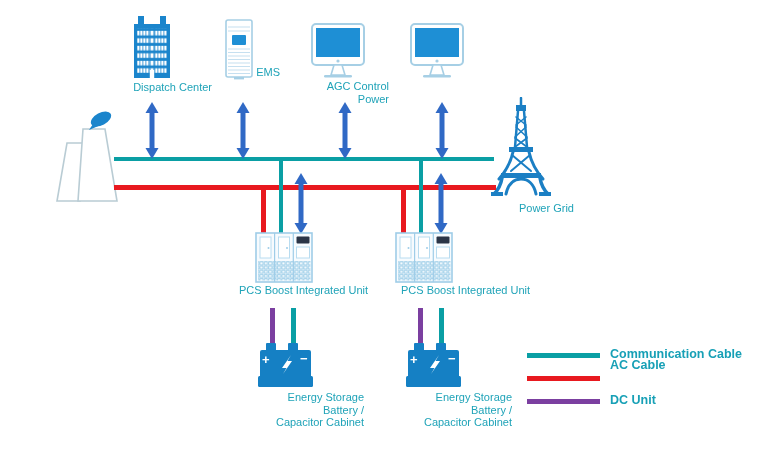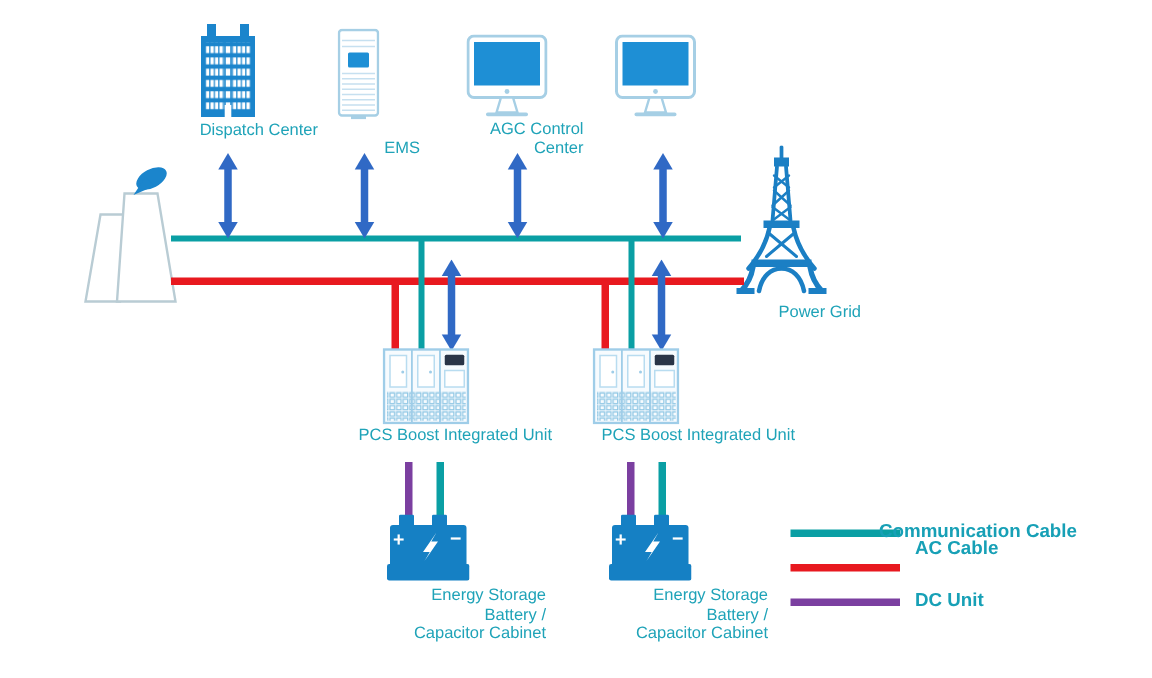--- a/index.html
+++ b/index.html
@@ -59,34 +59,34 @@
 
   <div class="abs" style="left:225px;top:19px">
     <svg width="28" height="61" viewBox="0 0 28 61">
       <rect x="1" y="1" width="26" height="57" rx="2" fill="#ffffff" stroke="#a6cfe5" stroke-width="1.6"></rect>
       <path d="M3 8H25 M3 12H25" stroke="#c6e0f0" stroke-width="1.1"></path>
       <rect x="7" y="16" width="14" height="10" rx="1" fill="#1e8fd5"></rect>
       <path d="M3 30H25 M3 33.5H25 M3 37H25 M3 40.5H25 M3 44H25 M3 47.5H25 M3 51H25 M3 54.5H25" stroke="#c6e0f0" stroke-width="1.1"></path>
       <rect x="9" y="58" width="10" height="2.4" fill="#a6cfe5"></rect>
     </svg>
   </div>
-  <div class="label" style="left:200px;top:93px;width:80px">EMS</div>
+  <div class="label" style="left:200px;top:66px;width:80px">EMS</div>
 
   <div class="abs" style="left:311px;top:23px">
     <svg width="54" height="55" viewBox="0 0 54 55">
       <rect x="1" y="1" width="52" height="41" rx="4" fill="#ffffff" stroke="#a6cfe5" stroke-width="2"></rect>
       <rect x="5" y="5" width="44" height="29" fill="#1e8fd5"></rect>
       <circle cx="27" cy="38" r="1.6" fill="#a6cfe5"></circle>
       <polygon points="20,52 34,52 31,42 23,42" fill="#ffffff" stroke="#a6cfe5" stroke-width="1.6"></polygon>
       <rect x="13" y="52" width="28" height="2.5" rx="1.2" fill="#a6cfe5"></rect>
     </svg>
   </div>
   <div class="label" style="left:289px;top:80px;width:100px">
     <span class="ln">AGC Control</span>
-    <span class="ln">Center</span>
+    <span class="ln">Power</span>
   </div>
 
   <div class="abs" style="left:410px;top:23px">
     <svg width="54" height="55" viewBox="0 0 54 55">
       <rect x="1" y="1" width="52" height="41" rx="4" fill="#ffffff" stroke="#a6cfe5" stroke-width="2"></rect>
       <rect x="5" y="5" width="44" height="29" fill="#1e8fd5"></rect>
       <circle cx="27" cy="38" r="1.6" fill="#a6cfe5"></circle>
       <polygon points="20,52 34,52 31,42 23,42" fill="#ffffff" stroke="#a6cfe5" stroke-width="1.6"></polygon>
       <rect x="13" y="52" width="28" height="2.5" rx="1.2" fill="#a6cfe5"></rect>
     </svg>
@@ -243,21 +243,21 @@
     </svg>
   </div>
   <div class="label" style="left:352px;top:391px;width:160px">
     <span class="ln">Energy Storage</span>
     <span class="ln">Battery /</span>
     <span class="ln">Capacitor Cabinet</span>
   </div>
 
   <div>
     <div class="hline teal-bg" style="left:527px;top:353px;width:73px;height:5px"></div>
-    <div class="legend-label" style="left:586px;top:347px">Communication Cable</div>
+    <div class="legend-label" style="left:610px;top:347px">Communication Cable</div>
 
     <div class="hline red-bg" style="left:527px;top:376px;width:73px;height:5px"></div>
     <div class="legend-label" style="left:610px;top:358px">AC Cable</div>
 
     <div class="hline purple-bg" style="left:527px;top:399px;width:73px;height:5px"></div>
     <div class="legend-label" style="left:610px;top:393px">DC Unit</div>
   </div>
 
 </div>
 

